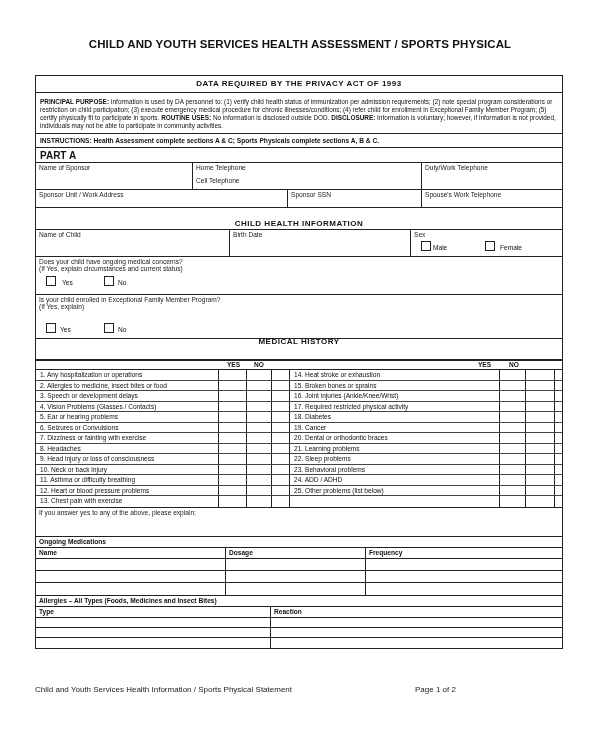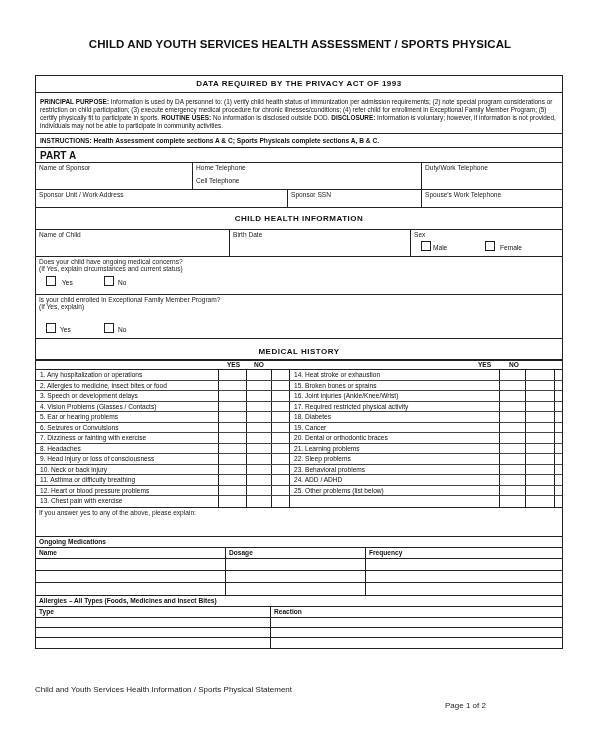--- a/index.html
+++ b/index.html
@@ -35,21 +35,21 @@
   .mh-box { border-right: 1.5px solid #222; }
   .mh-head { display: flex; height: 9px; font-size: 6.6px; font-weight: bold; border-bottom: 1.5px solid #222; }
 
   .table-head { font-size: 6.6px; font-weight: bold; padding: 1px 3px; height: 11px; border-bottom: 1.5px solid #222; }
   .t-row { display: flex; height: 11px; border-bottom: 1.5px solid #222; }
   .t-row:last-child { border-bottom: none; }
   .t-cell { border-right: 1.5px solid #222; font-size: 6.6px; padding: 1px 3px; }
   .t-cell:last-child { border-right: none; }
 
   .footer { position: absolute; top: 685px; left: 35px; width: 530px; font-size: 8px; color: #222; }
-  .footer .page { position: absolute; left: 380px; top: 16px; margin-left: 30px; }
+  .footer .page { position: absolute; left: 380px; top: 0; }
 </style>
 </head>
 <body>
 
 <div class="doc-title">CHILD AND YOUTH SERVICES HEALTH ASSESSMENT / SPORTS PHYSICAL</div>
 
 <div class="form">
 
   <div class="row sec-head privacy-head">
     <div style="width:100%;">DATA REQUIRED BY THE PRIVACY ACT OF 1993</div>
@@ -79,21 +79,21 @@
       <span class="lbl">Sponsor Unit / Work Address</span>
     </div>
     <div class="cell" style="width:134px;">
       <span class="lbl">Sponsor SSN</span>
     </div>
     <div class="cell" style="flex:1;">
       <span class="lbl">Spouse's Work Telephone</span>
     </div>
   </div>
 
-  <div class="row sec-head" style="height:22px; align-items:center;">
+  <div class="row sec-head" style="height:22px; align-items:flex-end;">
     <div style="width:100%; padding-bottom:1px;">CHILD HEALTH INFORMATION</div>
   </div>
   <div class="row" style="height:27px;">
     <div class="cell" style="width:194px;">
       <span class="lbl">Name of Child</span>
     </div>
     <div class="cell" style="width:181px;">
       <span class="lbl">Birth Date</span>
     </div>
     <div class="cell" style="flex:1;">
@@ -137,21 +137,21 @@
         </span>
         <span class="opt">
           <span class="cb" style="margin-right:4px;"></span>
           <span>No</span>
         </span>
       </div>
     </div>
   </div>
 
   <div class="row sec-head" style="height:22px; align-items:flex-end; border-bottom:2px solid #222;">
-    <div style="width:100%; padding-bottom:3px;">MEDICAL HISTORY</div>
+    <div style="width:100%; padding-bottom:13px;">MEDICAL HISTORY</div>
   </div>
   <div class="mh-head">
     <div style="width:183px;"></div>
     <div style="width:29px; text-align:center;">YES</div>
     <div style="width:22px; text-align:center;">NO</div>
     <div style="width:201px;"></div>
     <div style="width:27px; text-align:center;">YES</div>
     <div style="width:32px; text-align:center;">NO</div>
   </div>
   <div class="mh-grid" style="border-bottom:1.5px solid #222;">

